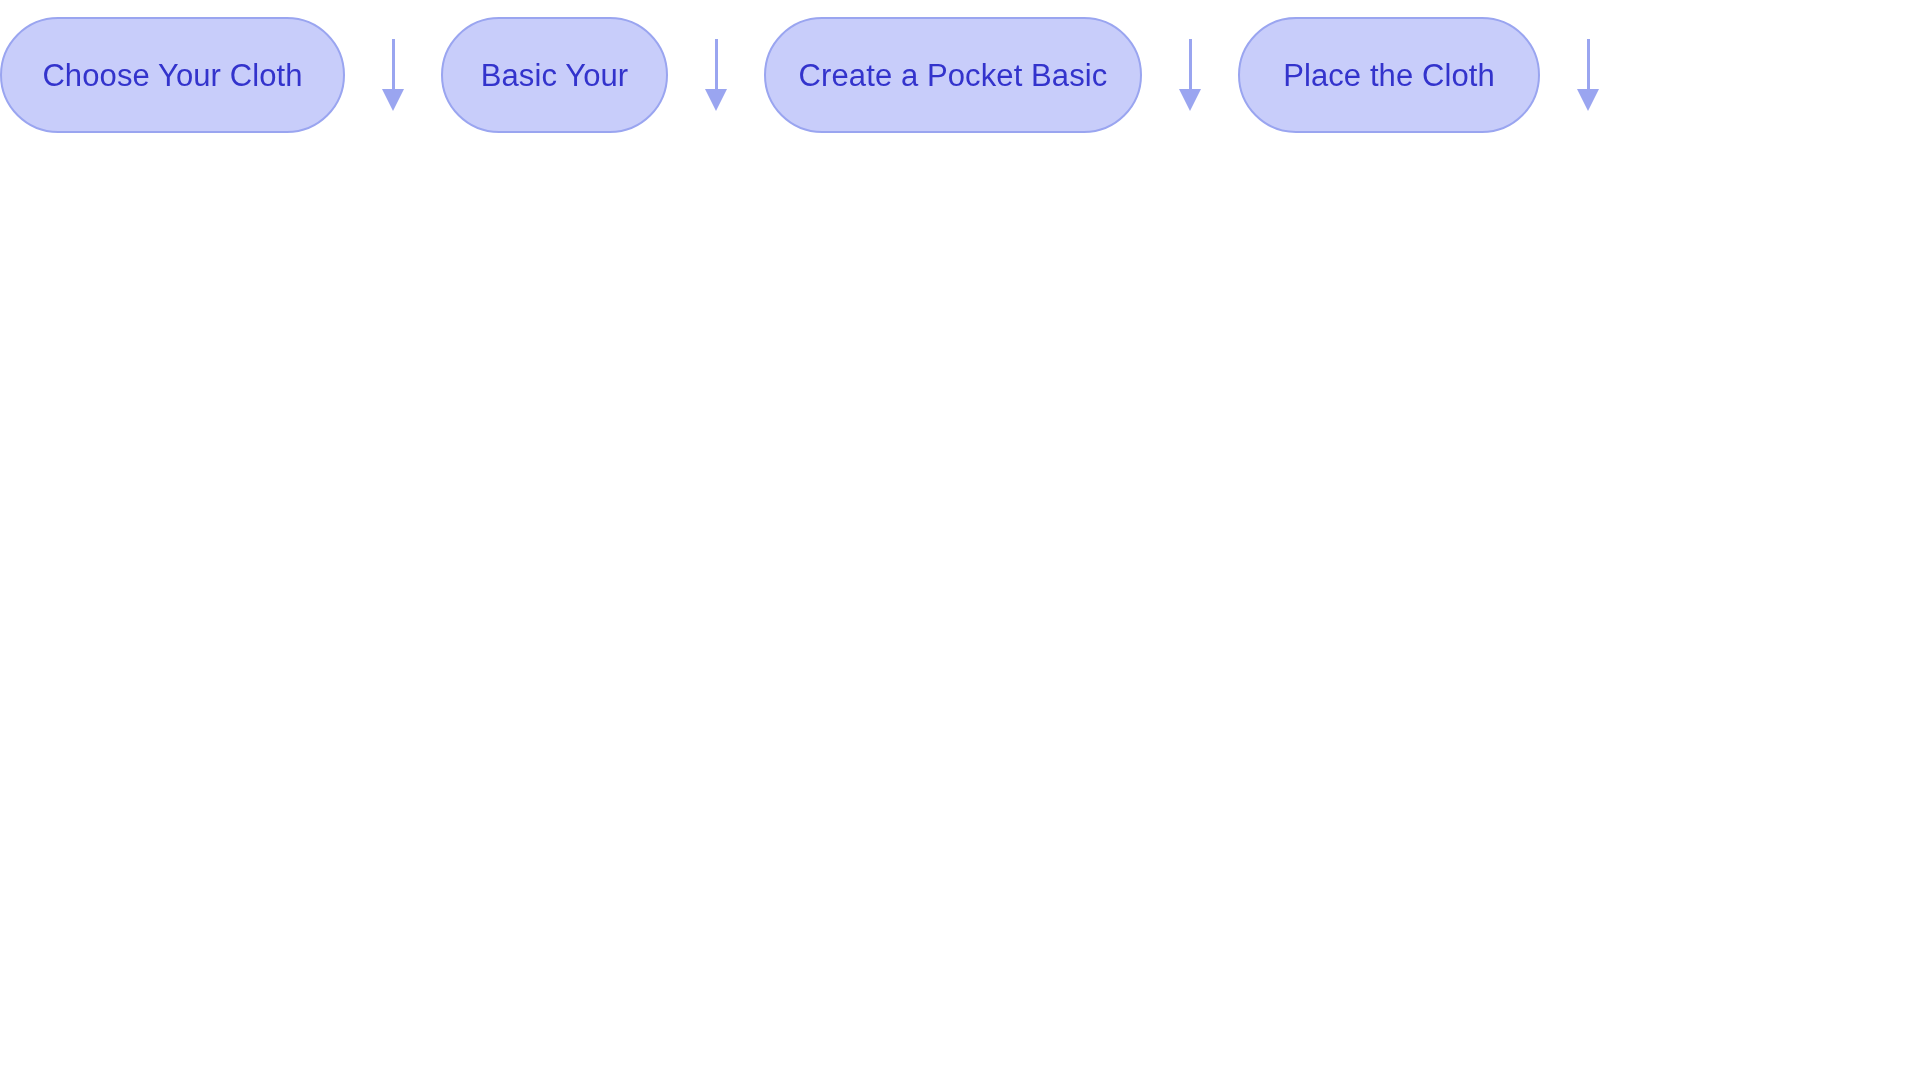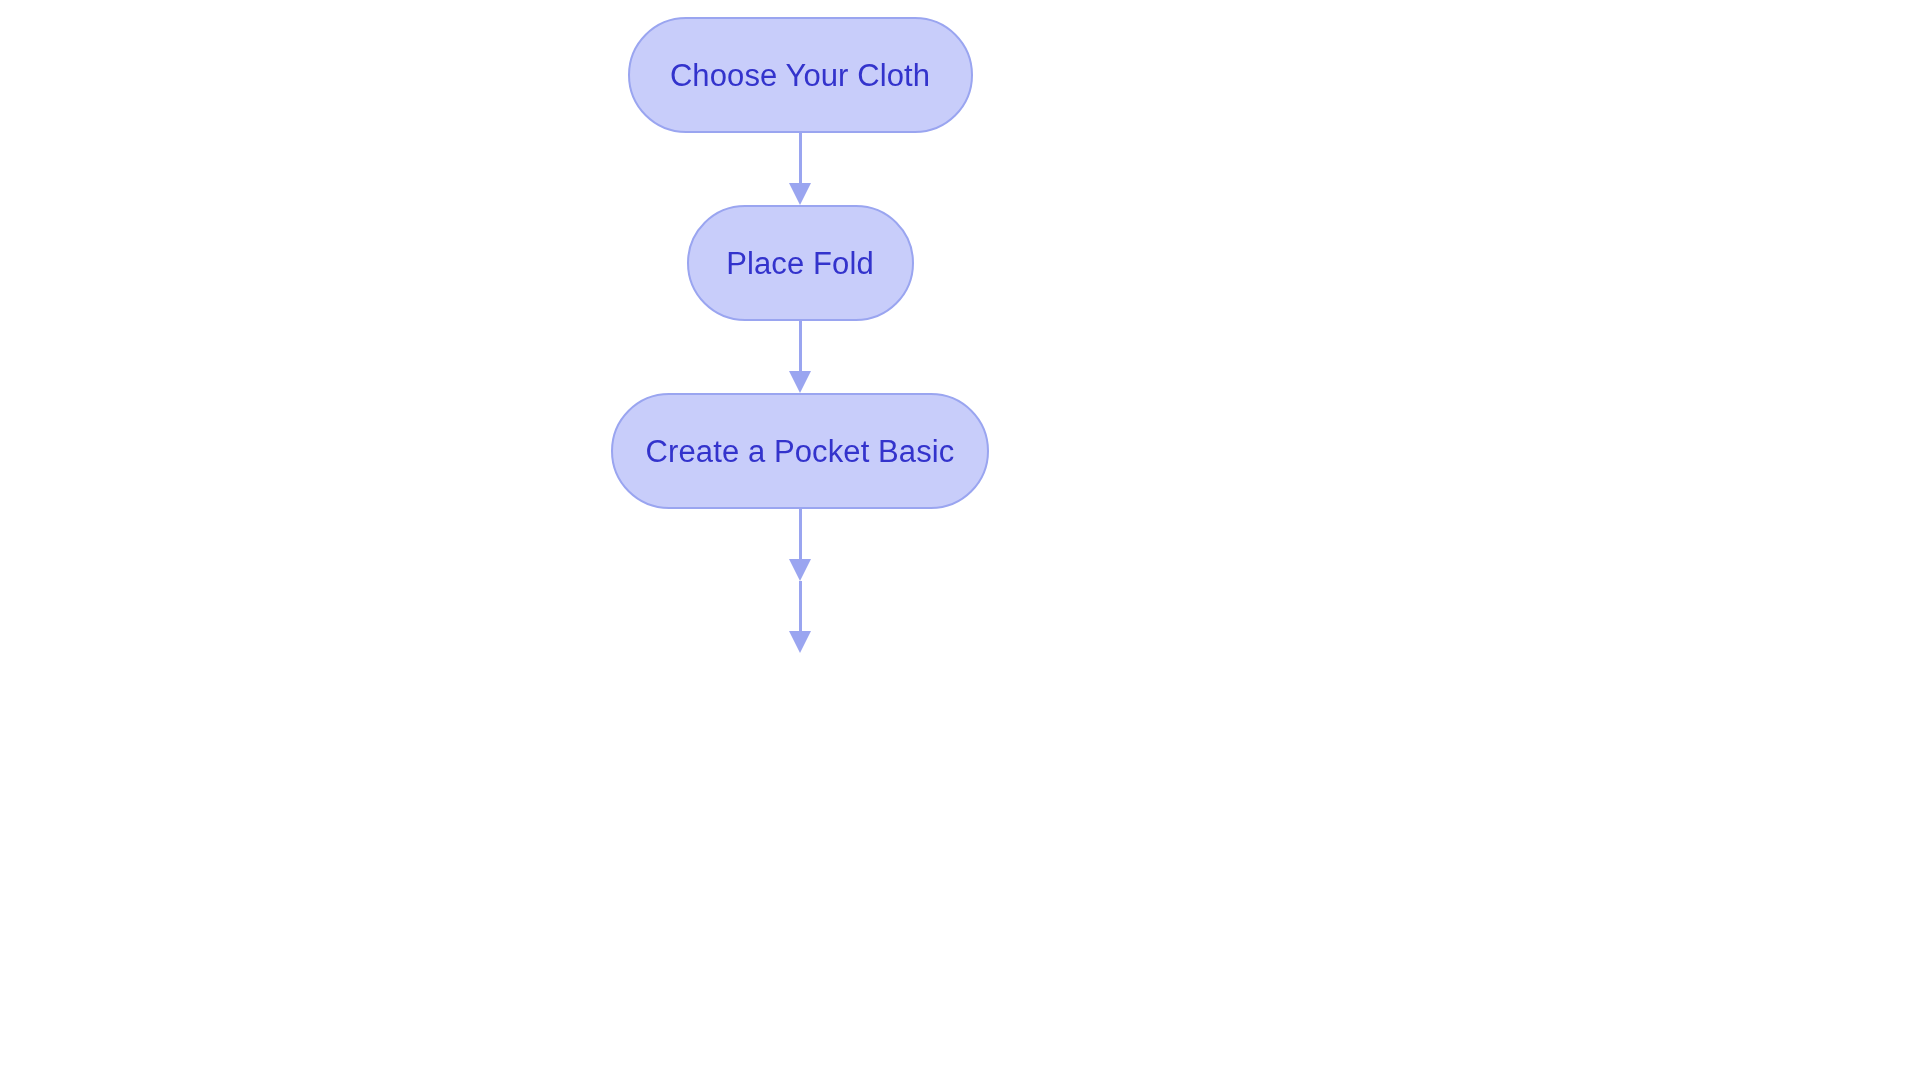--- a/index.html
+++ b/index.html
@@ -21,21 +21,21 @@
     height: 1083px;
     background: #ffffff;
   }
 
   .flow-column {
     position: absolute;
     left: 0;
     top: 17px;
     width: 1600px;
     display: flex;
-    flex-direction: column;
+    flex-direction: row;
     align-items: center;
     justify-content: space-between;
   }
 
   .node {
     box-sizing: border-box;
     height: 116px;
     display: flex;
     align-items: center;
     justify-content: center;
@@ -94,37 +94,40 @@
     <div class="node node-w1">
       <span class="node-label">Choose Your Cloth</span>
     </div>
 
     <div class="connector">
       <div class="connector-line"></div>
       <div class="connector-head"></div>
     </div>
 
     <div class="node node-w2">
-      <span class="node-label">Place Fold</span>
+      <span class="node-label">Basic Your</span>
     </div>
 
     <div class="connector">
       <div class="connector-line"></div>
       <div class="connector-head"></div>
     </div>
 
     <div class="node node-w3">
       <span class="node-label">Create a Pocket Basic</span>
     </div>
 
     <div class="connector">
       <div class="connector-line"></div>
       <div class="connector-head"></div>
     </div>
 
+    <div class="node node-w4">
+      <span class="node-label">Place the Cloth</span>
+    </div>
 
     <div class="connector">
       <div class="connector-line"></div>
       <div class="connector-head"></div>
     </div>
 
 
   </div>
 </div>
 

